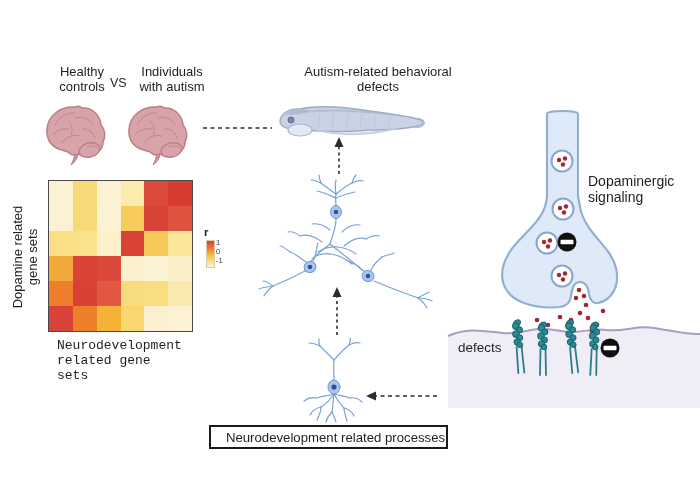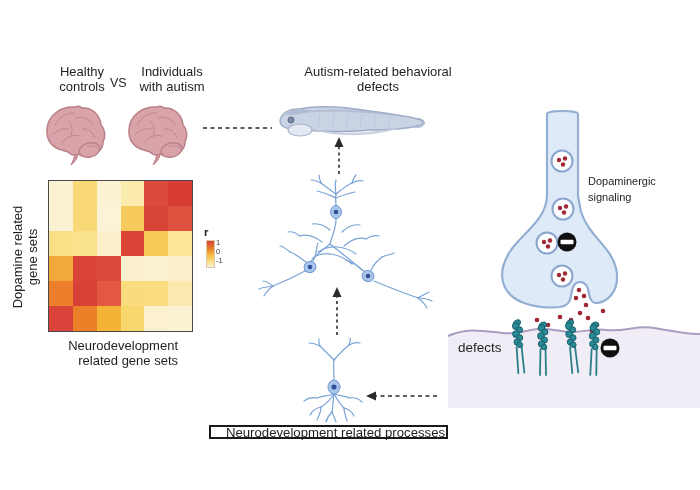--- a/index.html
+++ b/index.html
@@ -14,30 +14,30 @@
   .hm-grid{
     position:absolute;left:48px;top:156px;width:145px;height:152px;
     display:grid;grid-template-columns:repeat(6,1fr);grid-template-rows:repeat(6,1fr);
     border:1.5px solid #4a4a4a;box-sizing:border-box;
   }
   .hm-cell{width:100%;height:100%;}
   .ylab{
     position:absolute;left:-34px;top:218px;width:118px;height:30px;
     transform:rotate(-90deg);text-align:center;
   }
-  .xlab{position:absolute;left:48px;top:314px;width:130px;text-align:right;}
+  .xlab{position:absolute;left:57px;top:314px;width:130px;text-align:left;font-family:Liberation Mono, monospace;}
   .cbar-title{position:absolute;left:204px;top:202px;font-size:11.5px;font-weight:700;}
   .cbar{position:absolute;left:206px;top:216px;width:7px;height:26px;border:0.5px solid #d8c9a8;}
   .cbar-ticks{
     position:absolute;left:216px;top:215px;height:25px;display:flex;flex-direction:column;
     justify-content:space-between;font-size:7.5px;line-height:1;color:#3a3a3a;font-weight:500;
   }
   
   .pbox{
-    position:absolute;top:401px;height:14px;box-sizing:border-box;background:#ffffff;
+    position:absolute;top:401px;height:24px;box-sizing:border-box;background:#ffffff;
     border:2px solid #1a1a1a;display:flex;align-items:center;justify-content:center;
     font-size:13.2px;font-weight:500;white-space:nowrap;padding-left:14px;
   }
   .pbox.b1{left:209px;width:239px;}
   .pbox.b2{left:465px;width:195px;}
 </style>
 </head>
 <body>
 
 <div class="canvas">
@@ -342,18 +342,18 @@
   <div class="xlab lbl">Neurodevelopment related gene sets</div>
   <div class="cbar-title">r</div>
   <div class="cbar" style="background: linear-gradient(rgb(216, 65, 54), rgb(232, 115, 46), rgb(246, 179, 60), rgb(249, 218, 121), rgb(251, 242, 212));"></div>
   <div class="cbar-ticks">
     <span>1</span>
     <span>0</span>
     <span>-1</span>
   </div>
 
 
-  <div class="lbl" style="left:588px;top:149px;width:105px;font-size:11px;line-height:16px;">Dopaminergic signaling</div>
+  <div class="lbl" style="left:588px;top:149px;width:105px;font-size:14px;line-height:16px;">Dopaminergic signaling</div>
   <div class="lbl" style="left:458px;top:316px;font-size:13.5px;">defects</div>
 
   <div class="pbox b1">Neurodevelopment related processes</div>
 
 </div>
 
 </body></html>

